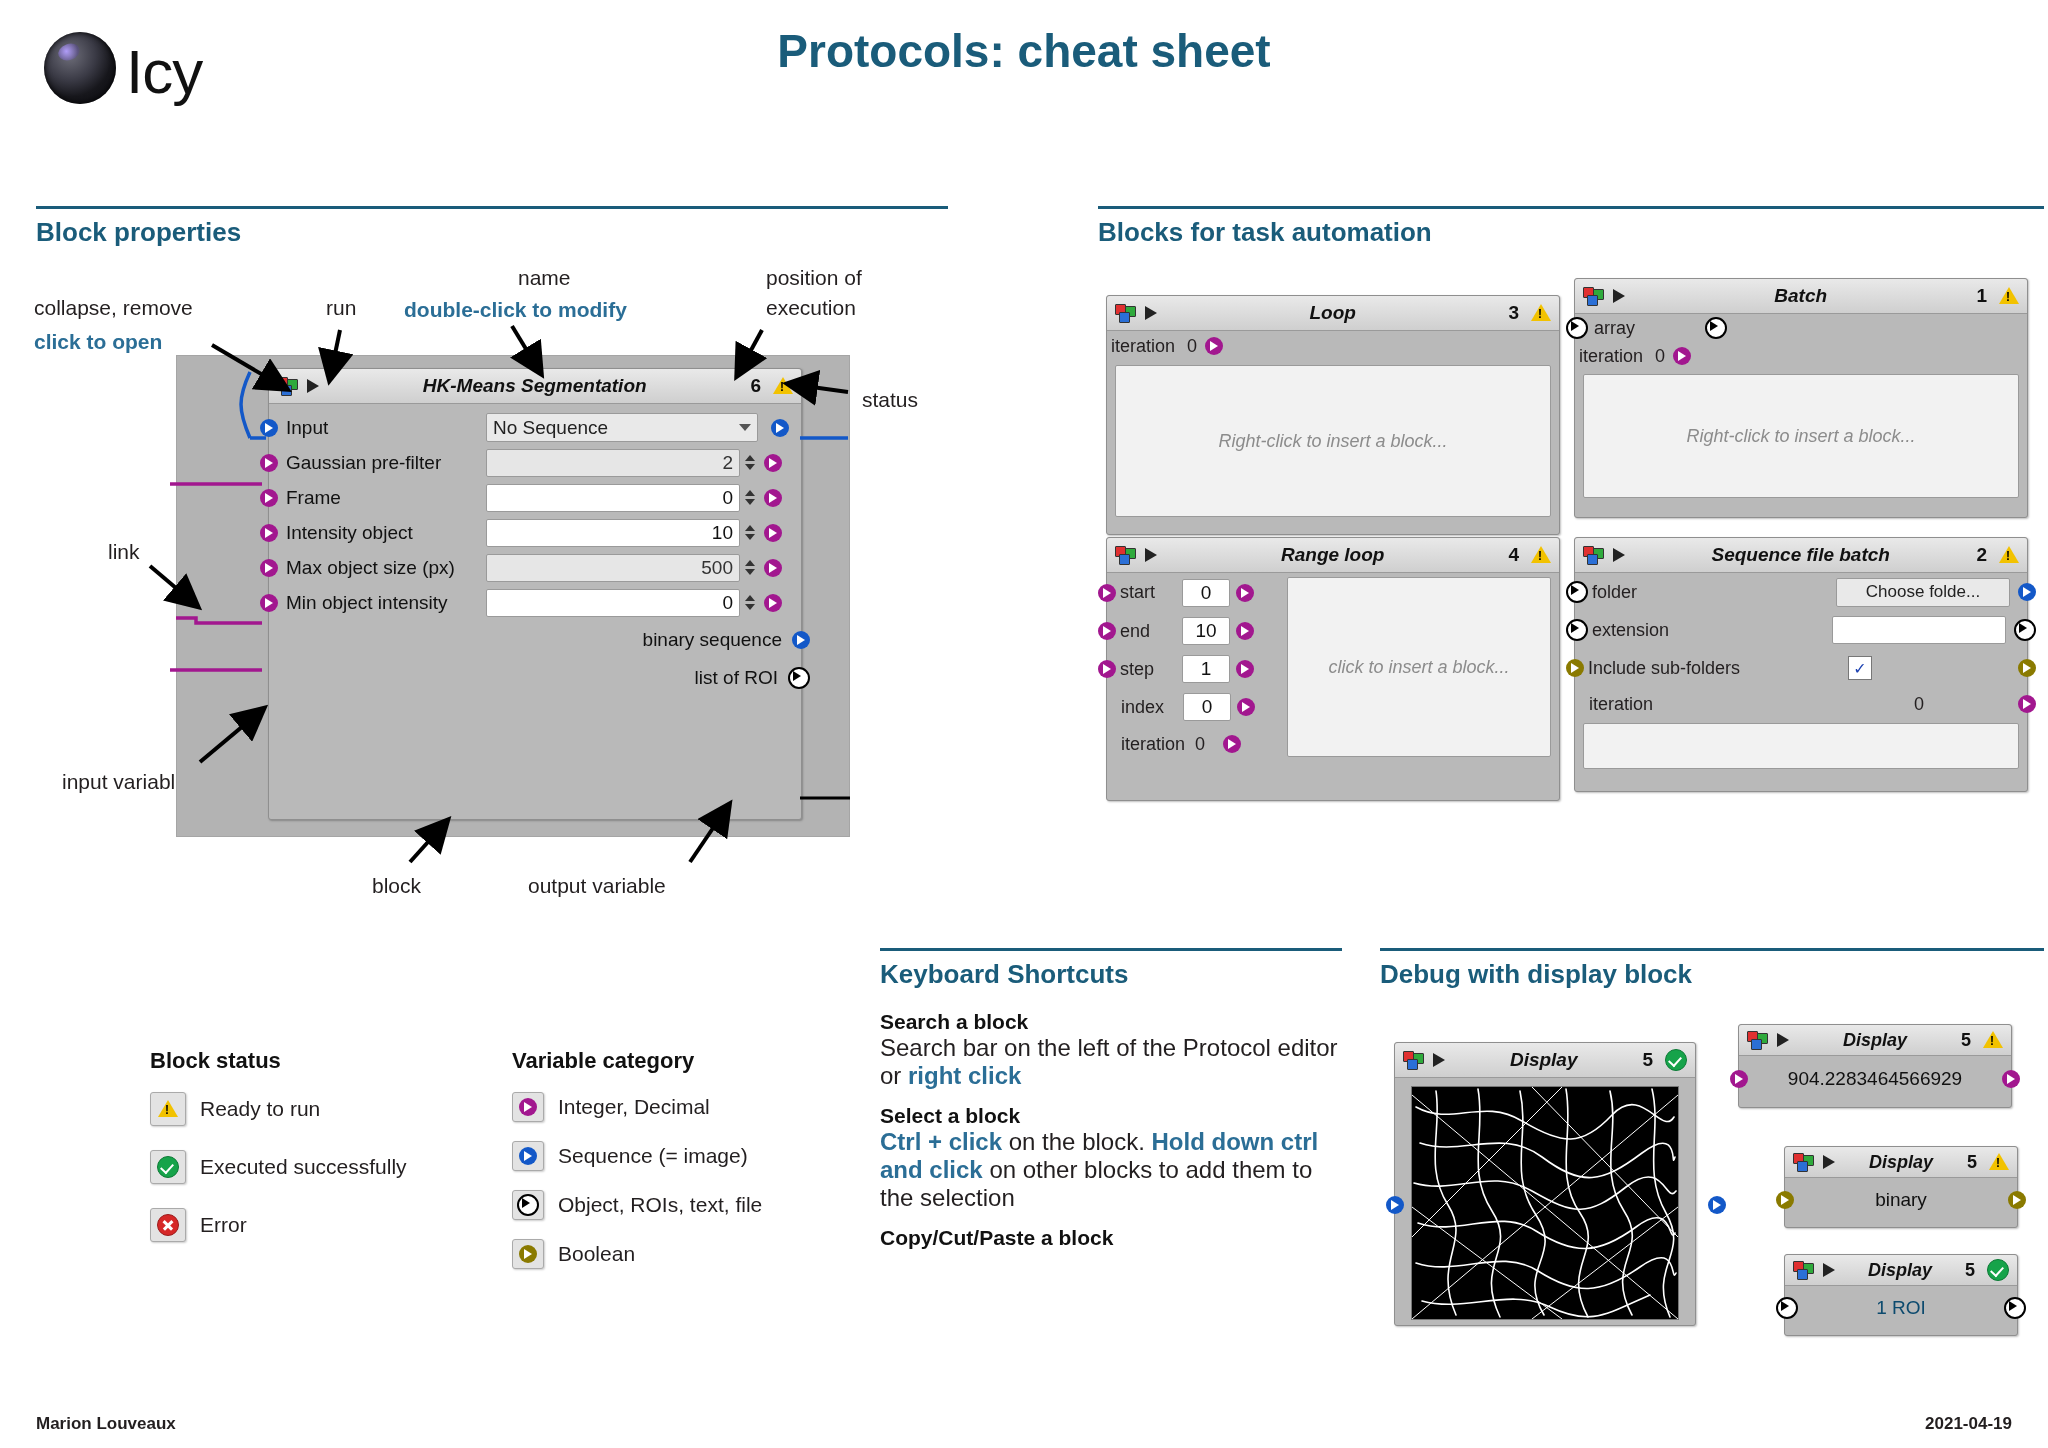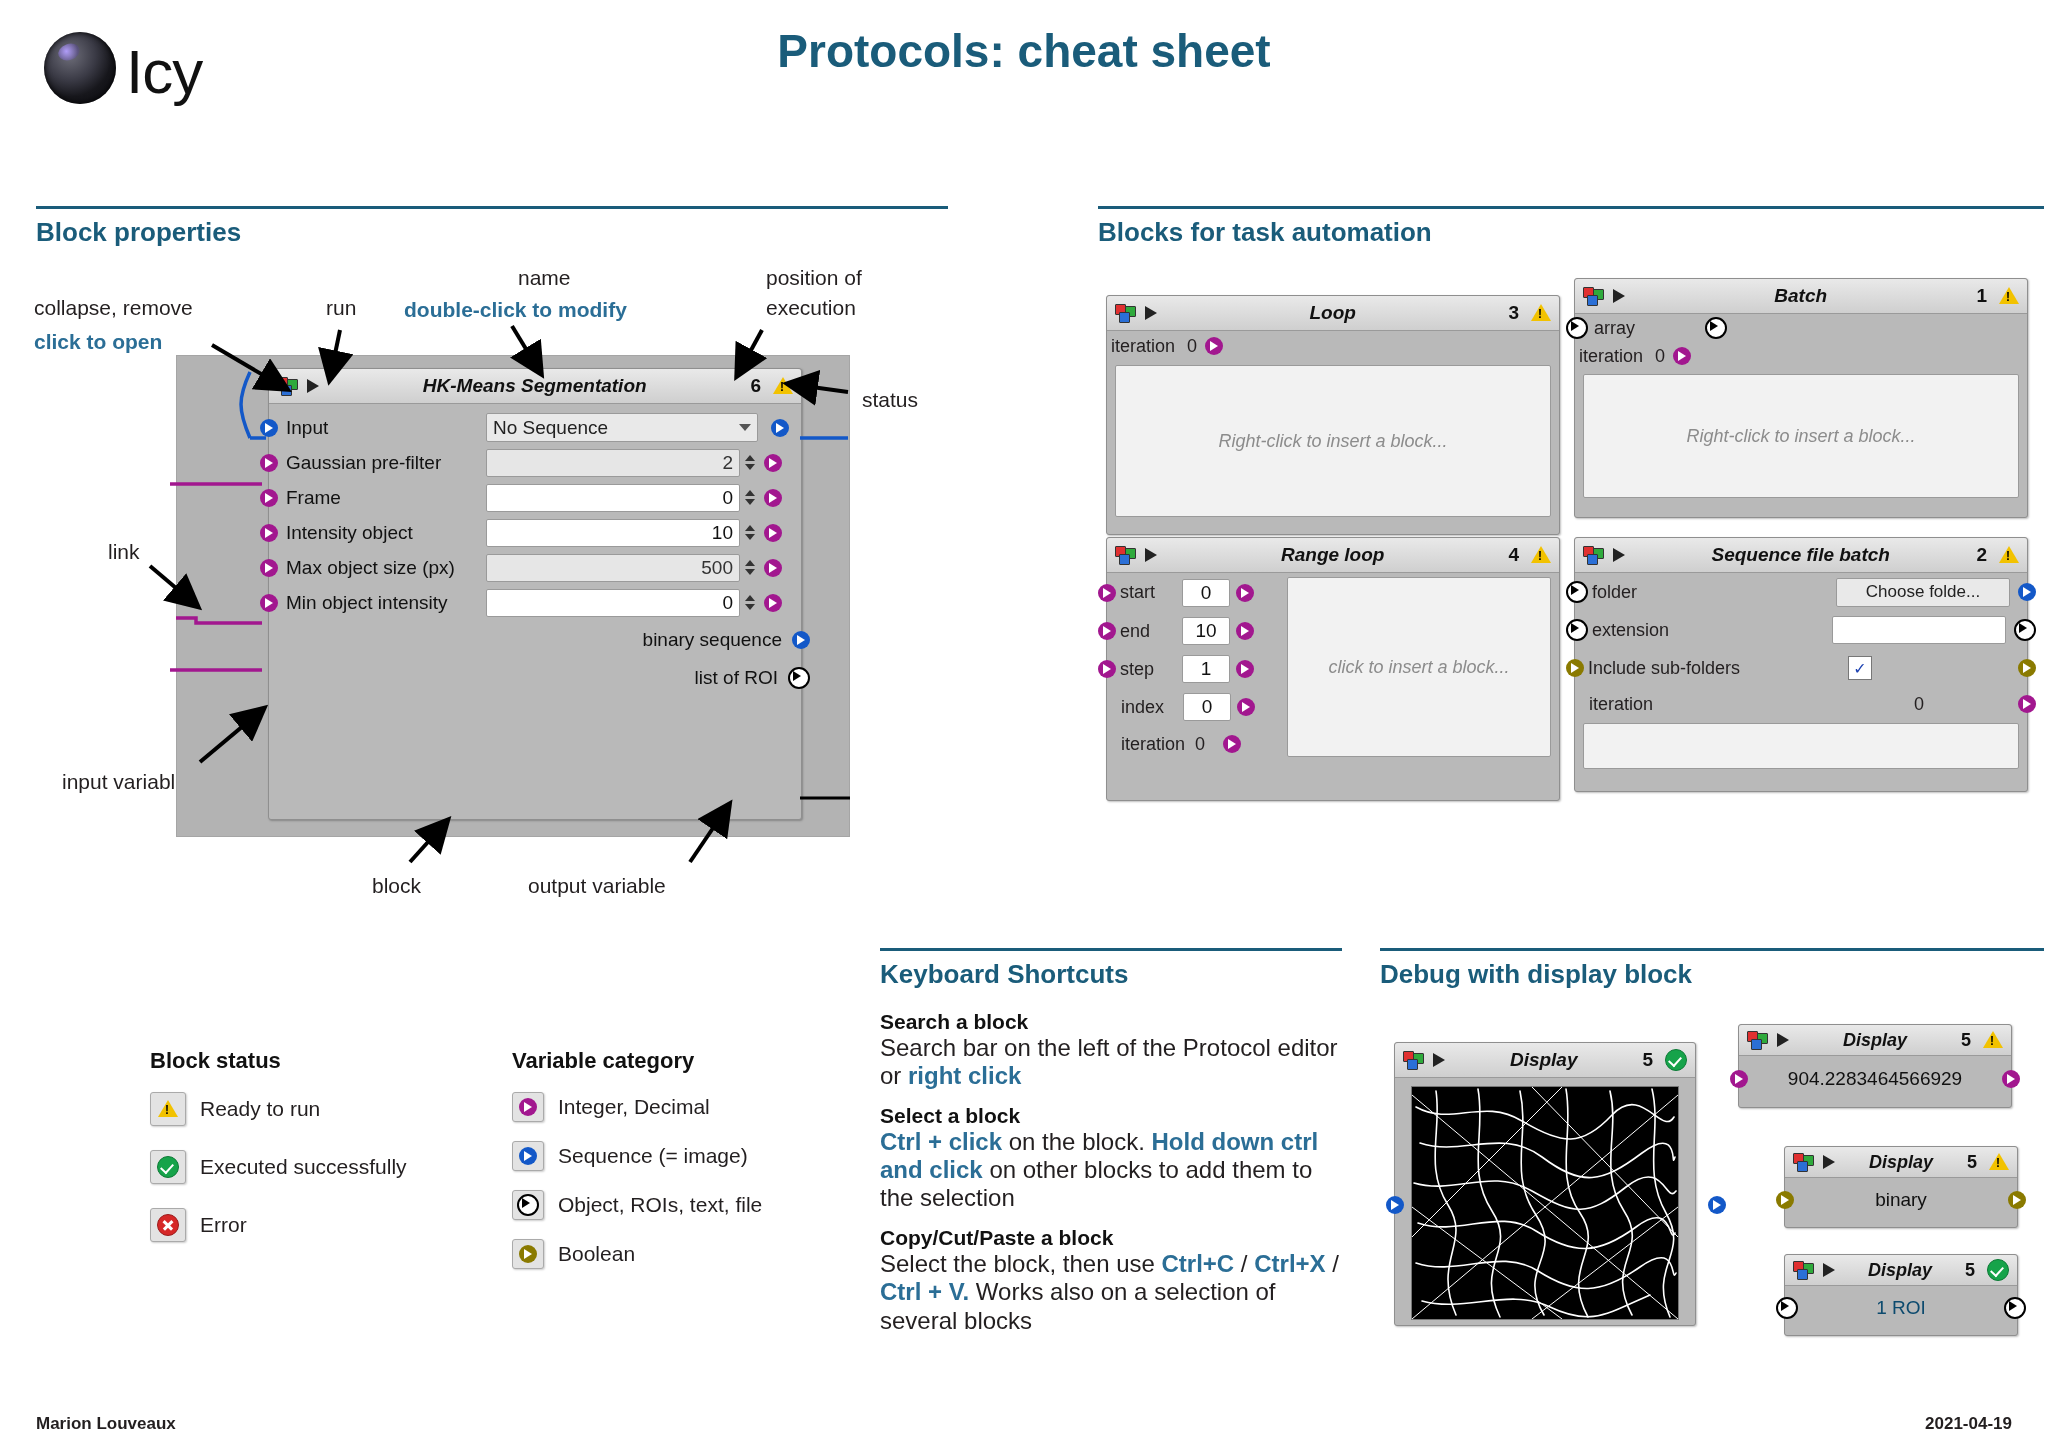--- a/index.html
+++ b/index.html
@@ -490,23 +490,20 @@
   <div class="ks-p" style="margin-bottom:14px;">
     <span>Search bar on the left of the Protocol editor or </span><span class="kb">right click</span>
   </div>
 
   <div class="ks-h">Select a block</div>
   <div class="ks-p" style="margin-bottom:14px;">
     <span class="kb">Ctrl + click</span><span> on the block. </span><span class="kb">Hold down ctrl and click</span><span> on other blocks to add them to the selection</span>
   </div>
 
   <div class="ks-h">Copy/Cut/Paste a block</div>
-  <div class="ks-p">
-    <span>Select the block, then use </span><span class="kb">Ctrl+C</span><span> / </span><span class="kb">Ctrl+X</span><span> / </span><span class="kb">Ctrl + V.</span><span> Works also on a selection of several blocks</span>
-  </div>
 </div>
 
 
 <div class="abs blk" style="left:1394px;top:1042px;width:300px;height:282px;">
   <div class="blk-title">
     <span class="ico-blocks">
         <i class="r"></i>
         <i class="g"></i>
         <i class="b"></i>
       </span>

